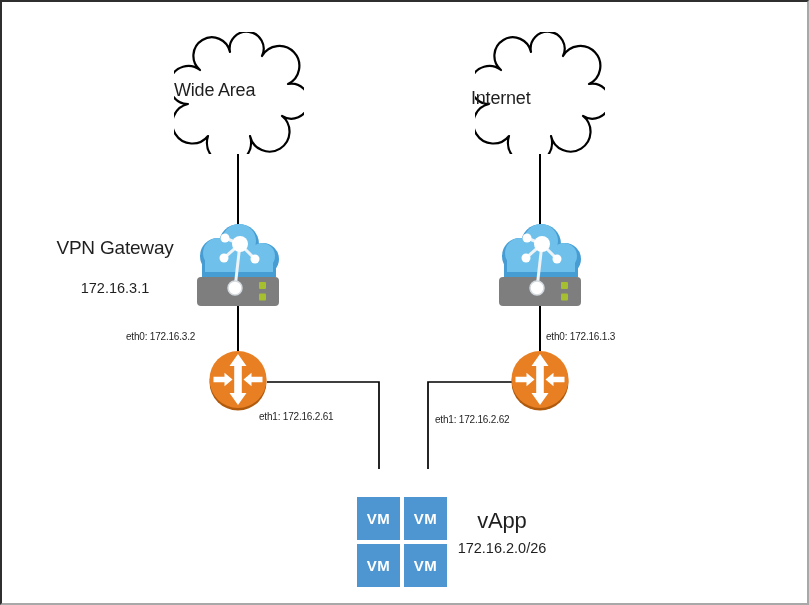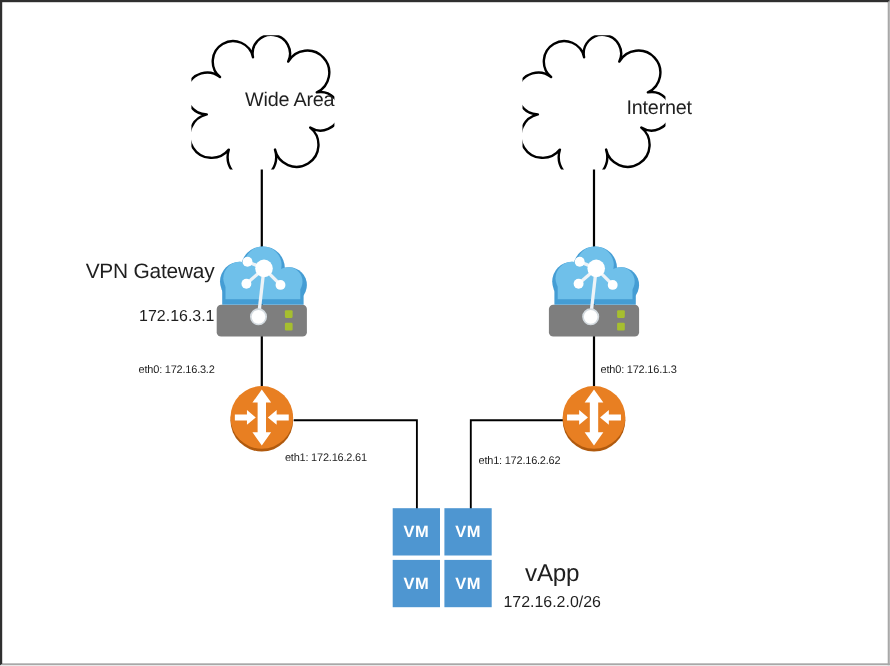--- a/index.html
+++ b/index.html
@@ -14,21 +14,21 @@
     border-right: 2px solid #a8a8a8;
     border-bottom: 2px solid #a8a8a8;
     font-family: "Liberation Sans", sans-serif;
     color: #1f1f1f;
     overflow: hidden;
   }
   .abs { position: absolute; }
   .wires { position: absolute; left: 0; top: 0; pointer-events: none; }
   .cloud-label {
     position: absolute;
-    text-align: right;
+    text-align: left;
     font-size: 18px;
     line-height: 1.18;
     letter-spacing: -0.2px;
   }
   .gw-label { position: absolute; text-align: center; }
   .gw-label .gw-name { font-size: 19px; letter-spacing: -0.2px; }
   .gw-label .gw-ip { font-size: 14.5px; margin-top: 21px; }
   .eth-label {
     position: absolute;
     font-size: 10px;
@@ -75,21 +75,21 @@
   </svg>
   <div class="cloud-label" style="left:172px; top:78px; width:130px;">
     <div>Wide Area</div>
   </div>
 
   <svg class="abs" style="left:473px; top:30px;" width="130" height="122" viewBox="0 0 130 122">
     <path d="M34,104 A20,20 0 1 1 14,72 A19,19 0 1 1 26,38 A18.5,18.5 0 1 1 56,20
              A17,17 0 1 1 88,24 A20,20 0 1 1 114,52 A17.5,17.5 0 1 1 108,84
              A20,20 0 1 1 76,104 A22,22 0 1 1 34,104 Z" fill="#ffffff" stroke="#000000" stroke-width="2.2" stroke-linejoin="round"></path>
   </svg>
-  <div class="cloud-label" style="left:497px; top:86px; width:130px;">
+  <div class="cloud-label" style="left:469px; top:86px; width:130px;">
     <div>Internet</div>
   </div>
 
   <svg class="abs" style="left:190px; top:214px;" width="92" height="92" viewBox="0 0 92 92">
     <rect x="5" y="61" width="82" height="29" rx="4" fill="#7e7e7e"></rect>
     <rect x="67" y="66" width="7" height="7" rx="1" fill="#a6bf2f"></rect>
     <rect x="67" y="77.5" width="7" height="7" rx="1" fill="#a6bf2f"></rect>
     <g>
       <circle cx="26" cy="40" r="18" fill="#459dd4"></circle>
       <circle cx="47" cy="28" r="20" fill="#459dd4"></circle>
@@ -105,21 +105,21 @@
       <line x1="48" y1="28" x2="32" y2="42"></line>
       <line x1="48" y1="28" x2="63" y2="43"></line>
       <line x1="48" y1="28" x2="43" y2="72"></line>
     </g>
     <circle cx="48" cy="28" r="8" fill="#ffffff"></circle>
     <circle cx="33" cy="22" r="4.5" fill="#ffffff"></circle>
     <circle cx="32" cy="42" r="4.5" fill="#ffffff"></circle>
     <circle cx="63" cy="43" r="4.5" fill="#ffffff"></circle>
     <circle cx="43" cy="72" r="7" fill="#ffffff" stroke="#d3dadf" stroke-width="1.5"></circle>
   </svg>
-  <div class="gw-label" style="left:33px; top:235px; width:160px;text-align:right;">
+  <div class="gw-label" style="left:33px; top:235px; width:160px;">
     <div class="gw-name">VPN Gateway</div>
     <div class="gw-ip">172.16.3.1</div>
   </div>
 
   <svg class="abs" style="left:492px; top:214px;" width="92" height="92" viewBox="0 0 92 92">
     <rect x="5" y="61" width="82" height="29" rx="4" fill="#7e7e7e"></rect>
     <rect x="67" y="66" width="7" height="7" rx="1" fill="#a6bf2f"></rect>
     <rect x="67" y="77.5" width="7" height="7" rx="1" fill="#a6bf2f"></rect>
     <g>
       <circle cx="26" cy="40" r="18" fill="#459dd4"></circle>
@@ -157,21 +157,21 @@
   <svg class="abs" style="left:507px; top:347px;" width="62" height="62" viewBox="0 0 62 62">
     <circle cx="31" cy="33" r="28.5" fill="#b05a0e"></circle>
     <circle cx="31" cy="30.5" r="28.5" fill="#e87f22"></circle>
     <polygon fill="#ffffff" points="31,5 39.5,17 34.8,17 34.8,44 39.5,44 31,56 22.5,44 27.2,44 27.2,17 22.5,17"></polygon>
     <polygon fill="#ffffff" points="6.5,27.8 17.5,27.8 17.5,23.8 25.5,30.5 17.5,37.2 17.5,33.2 6.5,33.2"></polygon>
     <polygon fill="#ffffff" points="55.5,27.8 44.5,27.8 44.5,23.8 36.5,30.5 44.5,37.2 44.5,33.2 55.5,33.2"></polygon>
   </svg>
   <div class="eth-label" style="left:544px; top:329px;">eth0: 172.16.1.3</div>
   <div class="eth-label" style="left:433px; top:412px;">eth1: 172.16.2.62</div>
 
-  <div class="vm-grid" style="left:355px; top:460px;border-radius:10px;">
+  <div class="vm-grid" style="left:355px; top:495px;border-radius:10px;">
     <div class="vm-box">
       <span>VM</span>
     </div>
     <div class="vm-box">
       <span>VM</span>
     </div>
     <div class="vm-box">
       <span>VM</span>
     </div>
     <div class="vm-box">

